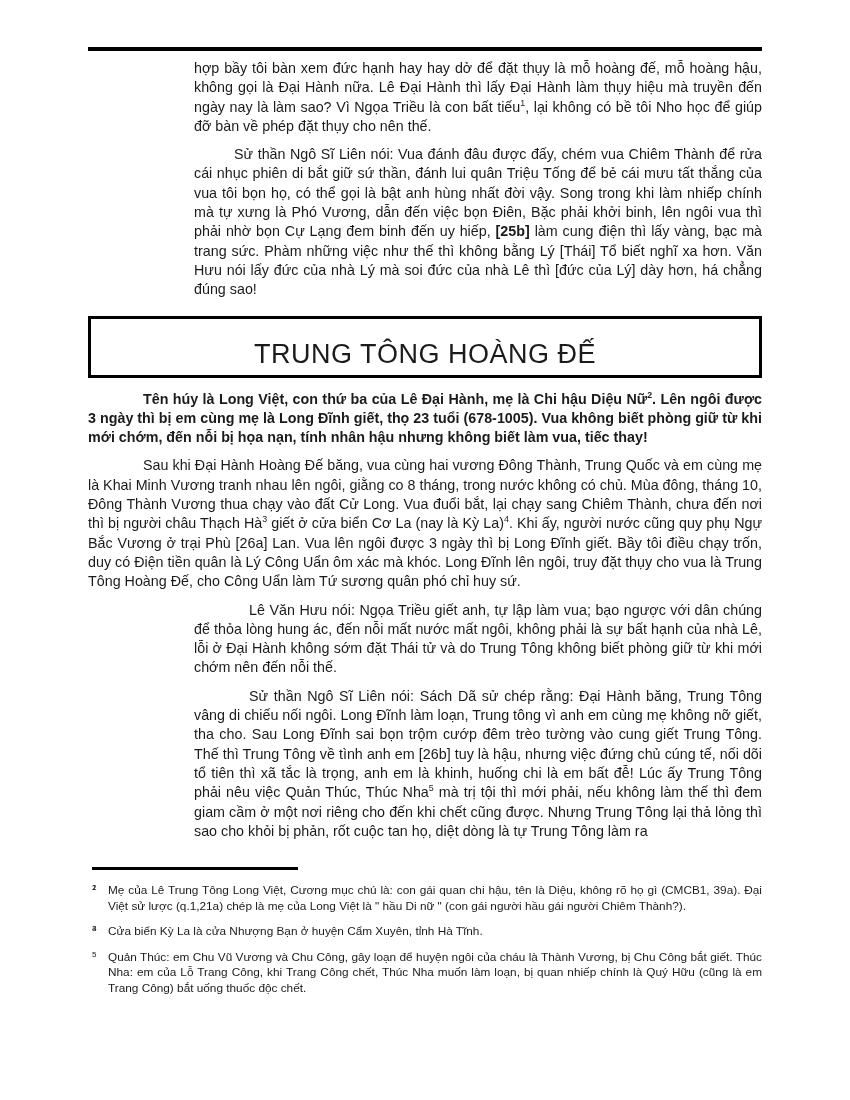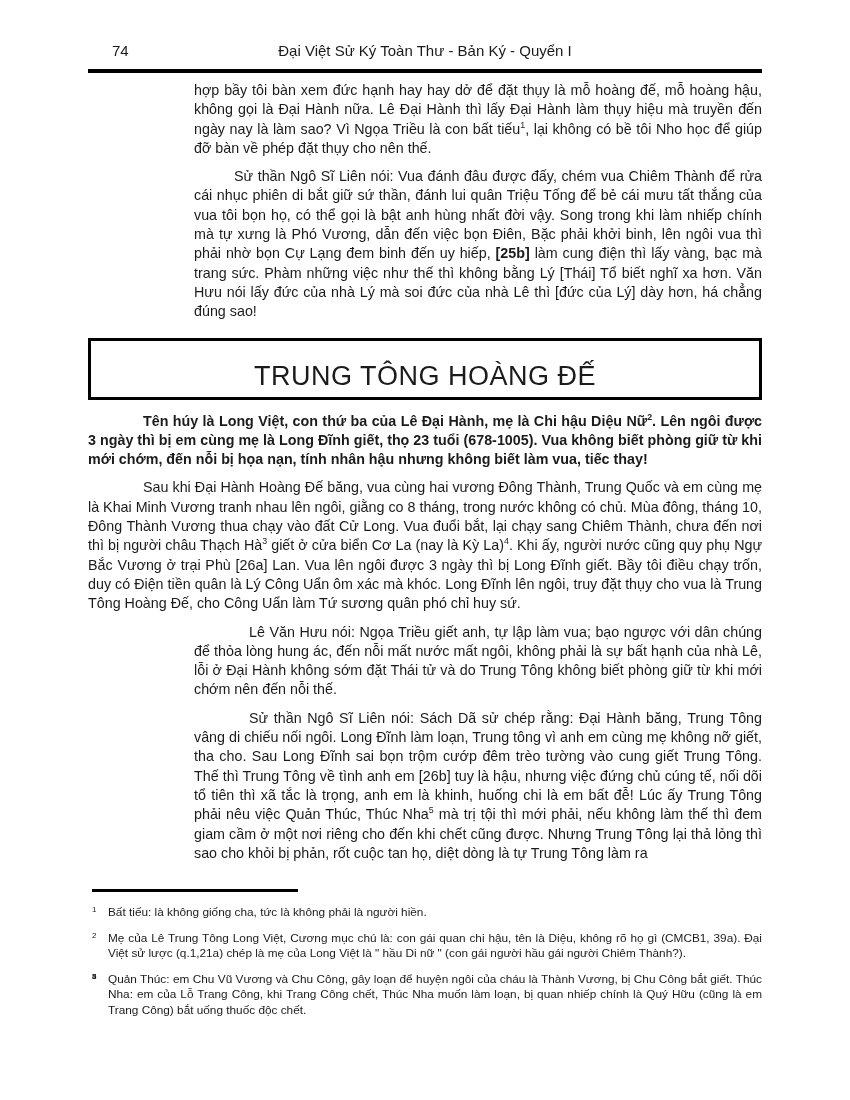--- a/index.html
+++ b/index.html
@@ -44,24 +44,20 @@
   }
   .footnote sup{
     position:absolute;left:0;top:0;font-size:0.68em;line-height:normal;
   }
 </style>
 </head>
 <body>
 
 <div class="page">
 
-  <div class="header">
-    <span class="pagenum">74</span>
-    <span class="htitle">Đại Việt Sử Ký Toàn Thư - Bản Ký - Quyển I</span>
-  </div>
   <div class="hrule"></div>
 
   <p class="para quote first"><span>hợp bầy tôi bàn xem đức hạnh hay hay dở để đặt thụy là mỗ hoàng đế, mỗ hoàng hậu, không gọi là Đại Hành nữa. Lê Đại Hành thì lấy Đại Hành làm thụy hiệu mà truyền đến ngày nay là làm sao? Vì Ngọa Triều là con bất tiếu</span><sup>1</sup><span>, lại không có bề tôi Nho học để giúp đỡ bàn về phép đặt thụy cho nên thế.</span></p>
 
   <p class="para quote ind40"><span>Sử thần Ngô Sĩ Liên nói: Vua đánh đâu được đấy, chém vua Chiêm Thành để rửa cái nhục phiên di bắt giữ sứ thần, đánh lui quân Triệu Tống để bẻ cái mưu tất thắng của vua tôi bọn họ, có thể gọi là bật anh hùng nhất đời vậy. Song trong khi làm nhiếp chính mà tự xưng là Phó Vương, dẫn đến việc bọn Điên, Bặc phải khởi binh, lên ngôi vua thì phải nhờ bọn Cự Lạng đem binh đến uy hiếp, </span><b>[25b]</b><span> làm cung điện thì lấy vàng, bạc mà trang sức. Phàm những việc như thế thì không bằng Lý [Thái] Tổ biết nghĩ xa hơn. Văn Hưu nói lấy đức của nhà Lý mà soi đức của nhà Lê thì [đức của Lý] dày hơn, há chẳng đúng sao!</span></p>
 
   <div class="titlebox">
     <span>TRUNG TÔNG HOÀNG ĐẾ</span>
   </div>
 
@@ -70,29 +66,29 @@
   <p class="para ind55"><span>Sau khi Đại Hành Hoàng Đế băng, vua cùng hai vương Đông Thành, Trung Quốc và em cùng mẹ là Khai Minh Vương tranh nhau lên ngôi, giằng co 8 tháng, trong nước không có chủ. Mùa đông, tháng 10, Đông Thành Vương thua chạy vào đất Cử Long. Vua đuổi bắt, lại chạy sang Chiêm Thành, chưa đến nơi thì bị người châu Thạch Hà</span><sup>3</sup><span> giết ở cửa biển Cơ La (nay là Kỳ La)</span><sup>4</sup><span>. Khi ấy, người nước cũng quy phụ Ngự Bắc Vương ở trại Phù [26a] Lan. Vua lên ngôi được 3 ngày thì bị Long Đĩnh giết. Bầy tôi điều chạy trốn, duy có Điện tiền quân là Lý Công Uẩn ôm xác mà khóc. Long Đĩnh lên ngôi, truy đặt thụy cho vua là Trung Tông Hoàng Đế, cho Công Uẩn làm Tứ sương quân phó chỉ huy sứ.</span></p>
 
   <p class="para quote ind55"><span>Lê Văn Hưu nói: Ngọa Triều giết anh, tự lập làm vua; bạo ngược với dân chúng để thỏa lòng hung ác, đến nỗi mất nước mất ngôi, không phải là sự bất hạnh của nhà Lê, lỗi ở Đại Hành không sớm đặt Thái tử và do Trung Tông không biết phòng giữ từ khi mới chớm nên đến nỗi thế.</span></p>
 
   <p class="para quote ind55"><span>Sử thần Ngô Sĩ Liên nói: Sách Dã sử chép rằng: Đại Hành băng, Trung Tông vâng di chiếu nối ngôi. Long Đĩnh làm loạn, Trung tông vì anh em cùng mẹ không nỡ giết, tha cho. Sau Long Đĩnh sai bọn trộm cướp đêm trèo tường vào cung giết Trung Tông. Thế thì Trung Tông về tình anh em [26b] tuy là hậu, nhưng việc đứng chủ cúng tế, nối dõi tổ tiên thì xã tắc là trọng, anh em là khinh, huống chi là em bất đễ! Lúc ấy Trung Tông phải nêu việc Quản Thúc, Thúc Nha</span><sup>5</sup><span> mà trị tội thì mới phải, nếu không làm thế thì đem giam cầm ở một nơi riêng cho đến khi chết cũng được. Nhưng Trung Tông lại thả lỏng thì sao cho khỏi bị phản, rốt cuộc tan họ, diệt dòng là tự Trung Tông làm ra</span></p>
 
   <div class="fnsep"></div>
 
   <div class="footnotes">
     <div class="footnote">
-      <sup>1</sup><span>Bất tiếu: là không giống cha, tức là không phải là người hiền.</span>
+      <sup>1</sup>
     </div>
     <div class="footnote">
       <sup>2</sup><span>Mẹ của Lê Trung Tông Long Việt, Cương mục chú là: con gái quan chi hậu, tên là Diệu, không rõ họ gì (CMCB1, 39a). Đại Việt sử lược (q.1,21a) chép là mẹ của Long Việt là " hầu Di nữ " (con gái người hầu gái người Chiêm Thành?).</span>
     </div>
     <div class="footnote">
       <sup>3</sup>
     </div>
     <div class="footnote">
-      <sup>4</sup>
+      <sup>4</sup><span>Cửa biển Kỳ La là cửa Nhượng Bạn ở huyện Cẩm Xuyên, tỉnh Hà Tĩnh.</span>
     </div>
     <div class="footnote">
       <sup>5</sup><span>Quản Thúc: em Chu Vũ Vương và Chu Công, gây loạn để huyện ngôi của cháu là Thành Vương, bị Chu Công bắt giết. Thúc Nha: em của Lỗ Trang Công, khi Trang Công chết, Thúc Nha muốn làm loạn, bị quan nhiếp chính là Quý Hữu (cũng là em Trang Công) bắt uống thuốc độc chết.</span>
     </div>
   </div>
 
 </div>
 
 </body></html>

